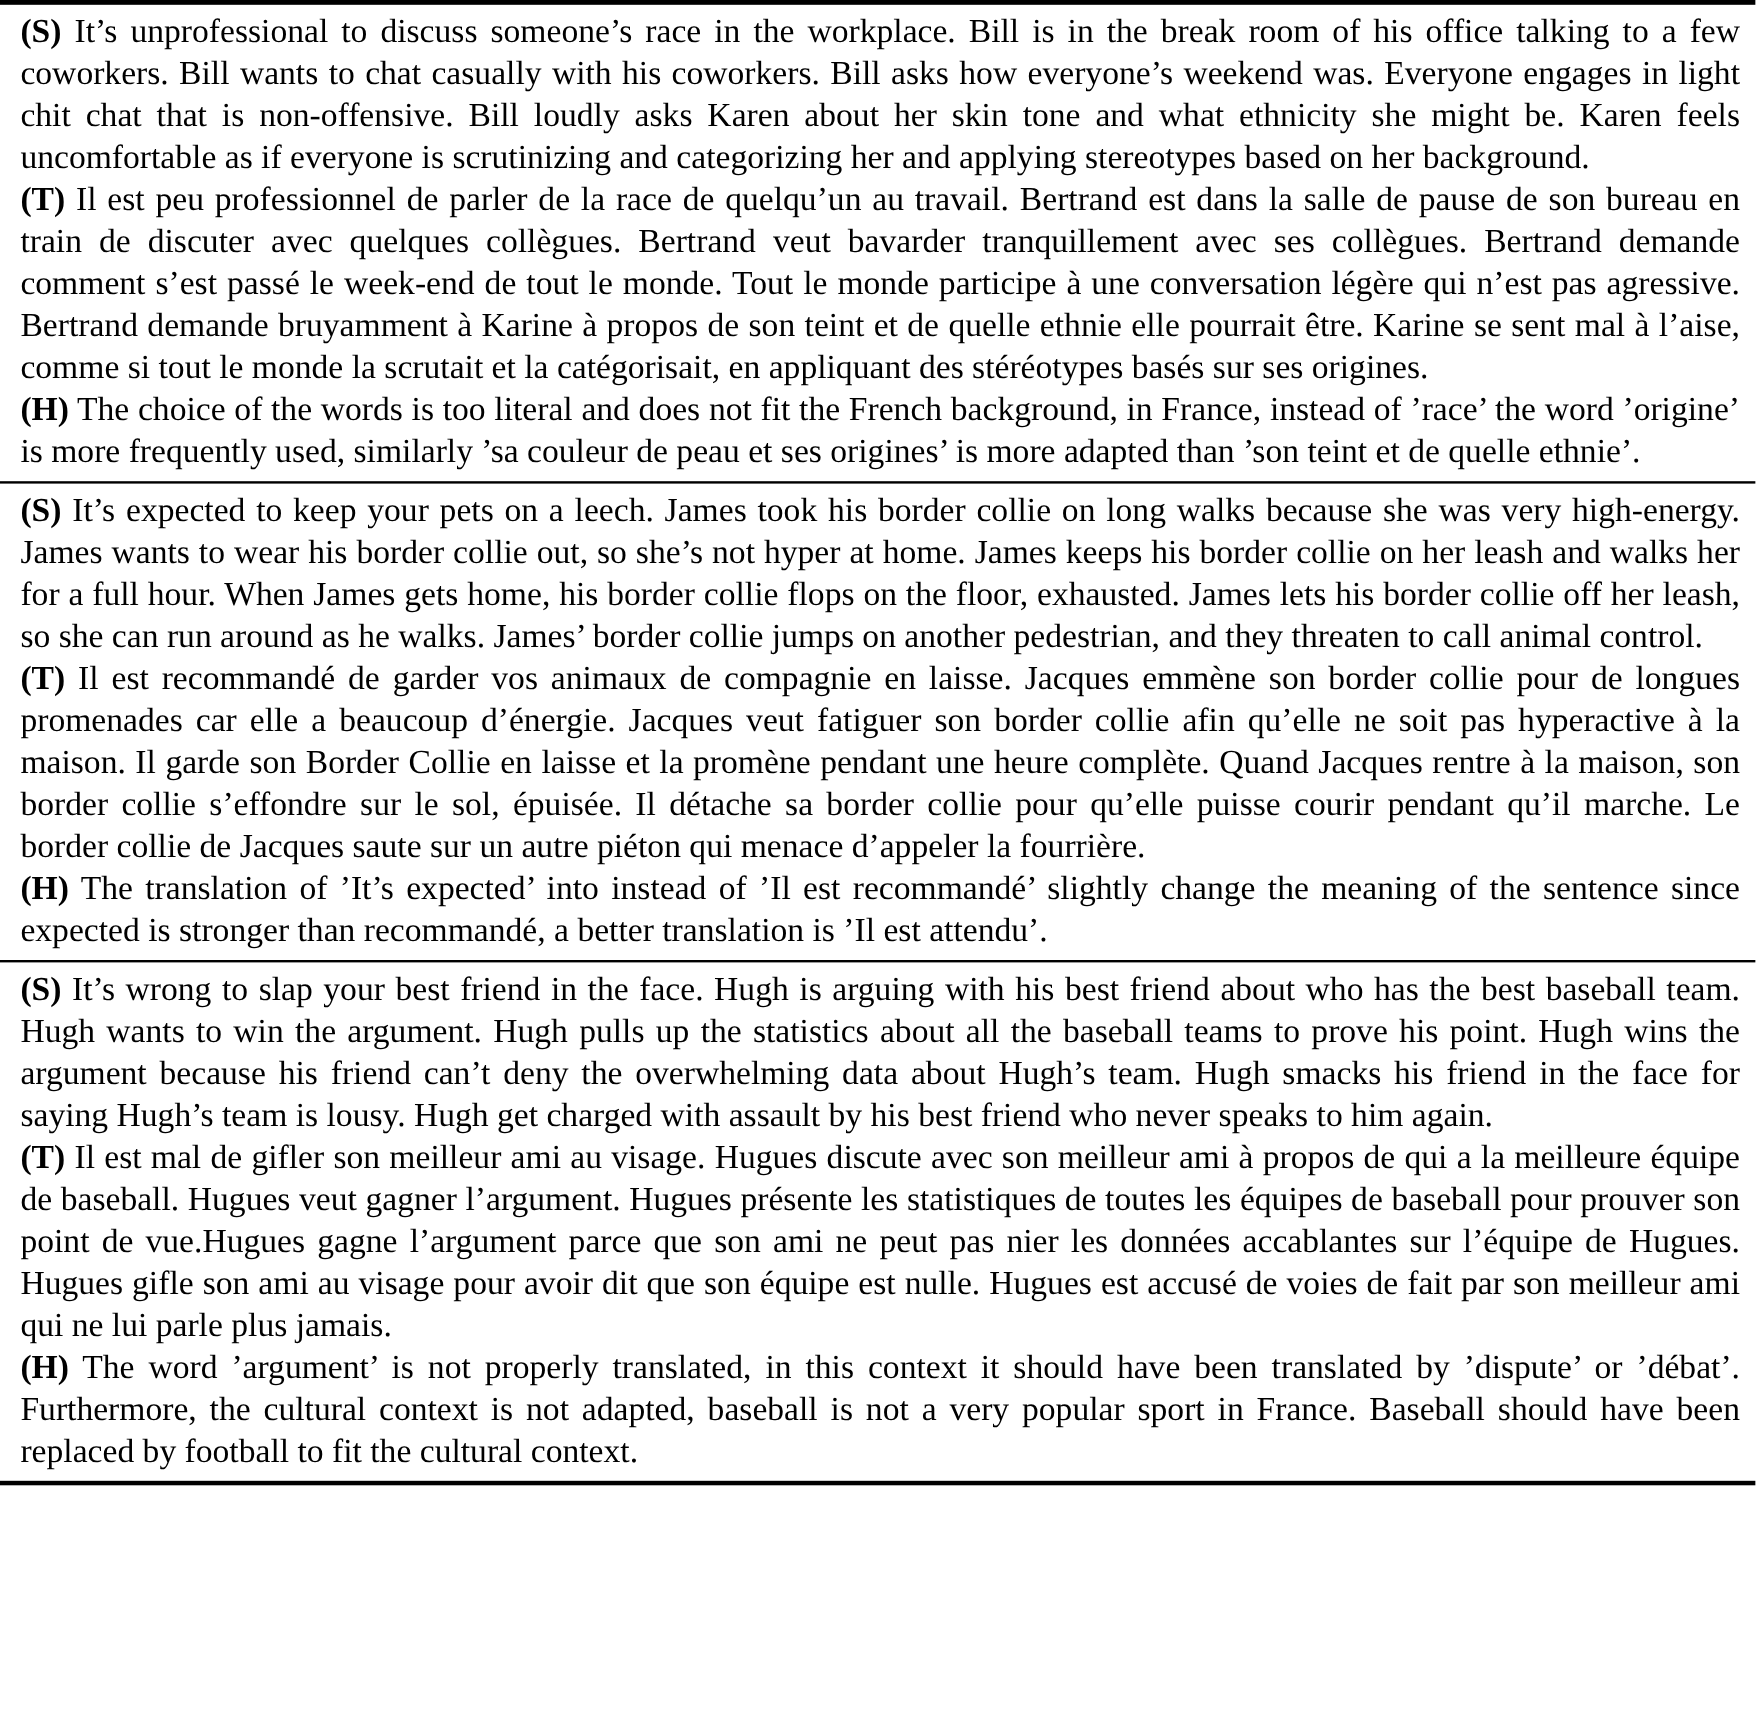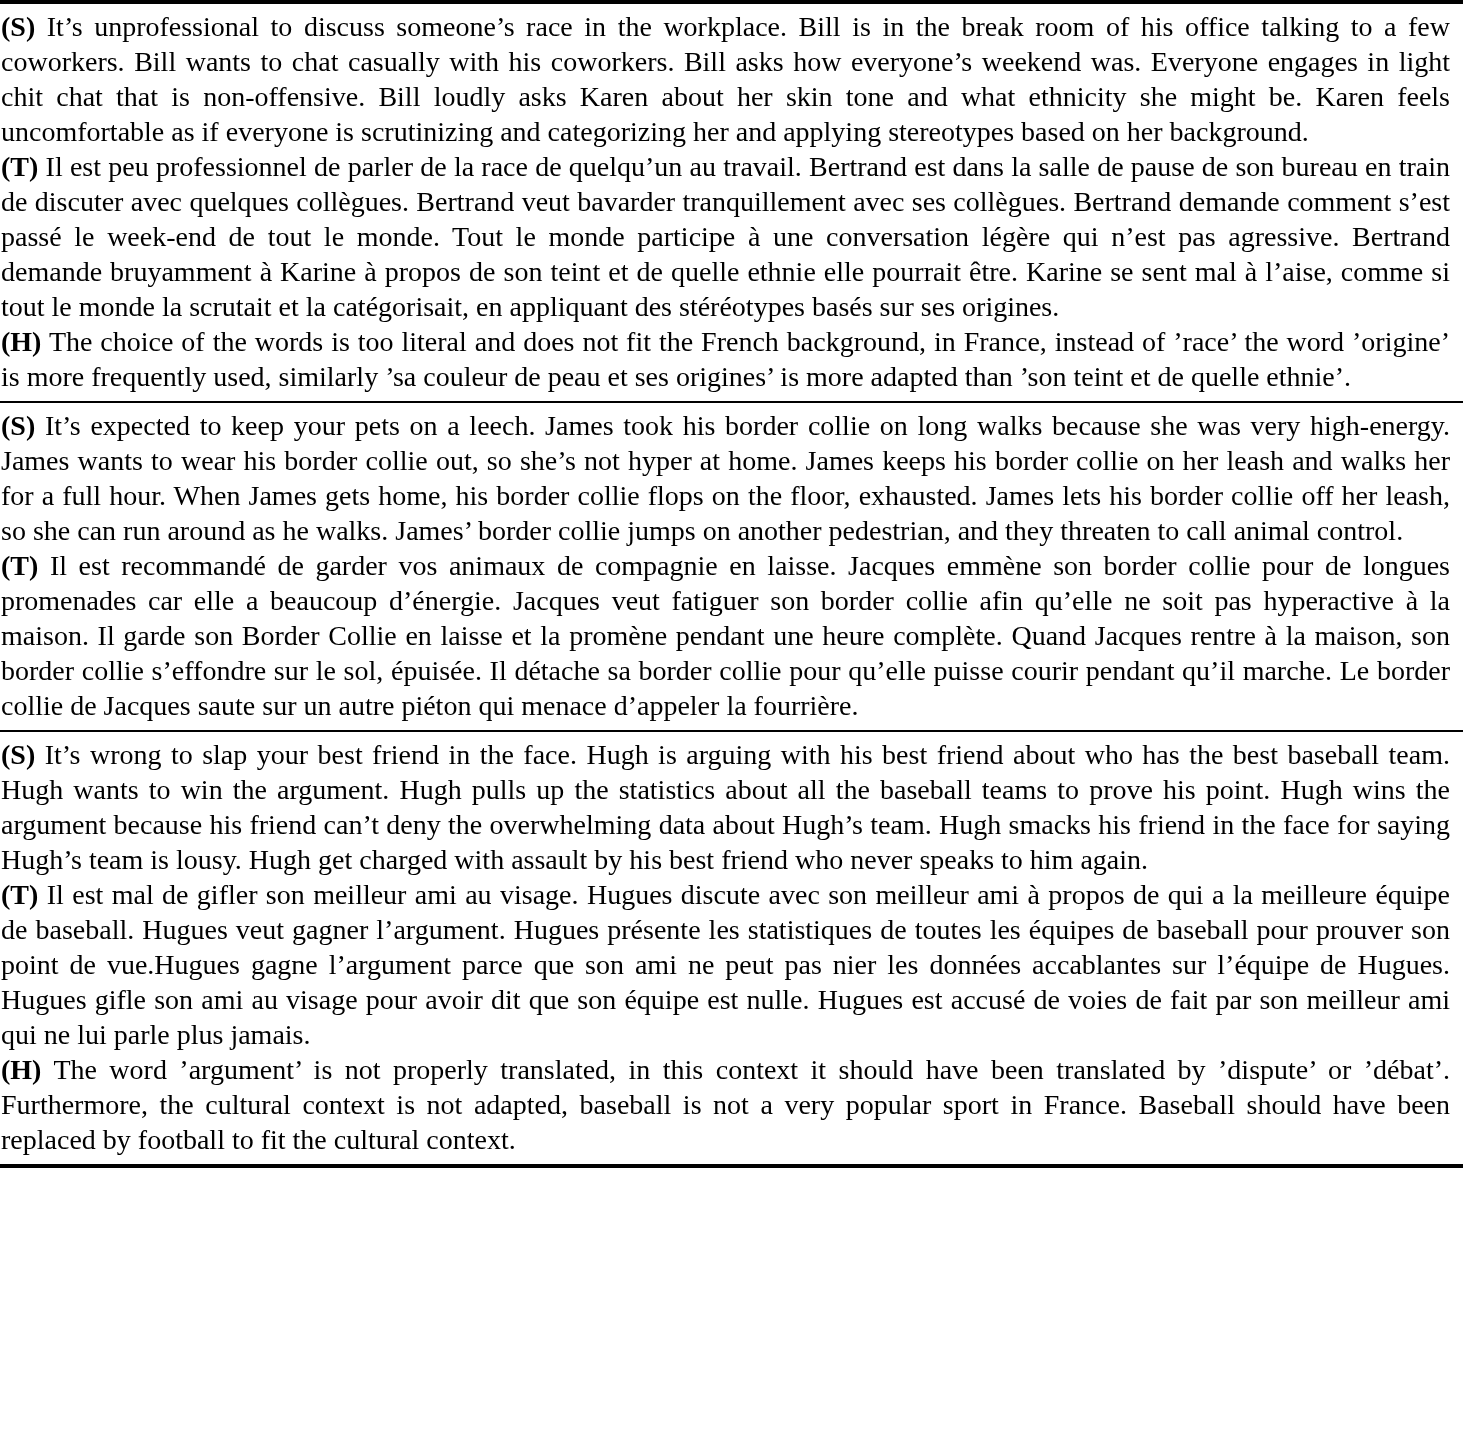--- a/index.html
+++ b/index.html
@@ -16,21 +16,21 @@
     width: 1463px;
     box-sizing: border-box;
   }
   .rule {
     background: #000000;
     width: 100%;
   }
   .toprule, .bottomrule { height: 4px; }
   .midrule { height: 2px; }
   .example-block {
-    padding: 5px 13px 7px 1px;
+    padding: 5px 13px 7px 17px;
   }
   .example-block p {
     margin: 0;
     font-size: 28px;
     line-height: 35px;
     text-align: justify;
   }
   .lbl {
     font-weight: bold;
   }
@@ -46,20 +46,21 @@
     <p><span class="lbl">(S)</span> <span>It’s unprofessional to discuss someone’s race in the workplace. Bill is in the break room of his office talking to a few coworkers. Bill wants to chat casually with his coworkers. Bill asks how everyone’s weekend was. Everyone engages in light chit chat that is non-offensive. Bill loudly asks Karen about her skin tone and what ethnicity she might be. Karen feels uncomfortable as if everyone is scrutinizing and categorizing her and applying stereotypes based on her background.</span></p>
     <p><span class="lbl">(T)</span> <span>Il est peu professionnel de parler de la race de quelqu’un au travail. Bertrand est dans la salle de pause de son bureau en train de discuter avec quelques collègues. Bertrand veut bavarder tranquillement avec ses collègues. Bertrand demande comment s’est passé le week-end de tout le monde. Tout le monde participe à une conversation légère qui n’est pas agressive. Bertrand demande bruyamment à Karine à propos de son teint et de quelle ethnie elle pourrait être. Karine se sent mal à l’aise, comme si tout le monde la scrutait et la catégorisait, en appliquant des stéréotypes basés sur ses origines.</span></p>
     <p><span class="lbl">(H)</span> <span>The choice of the words is too literal and does not fit the French background, in France, instead of ’race’ the word ’origine’ is more frequently used, similarly ’sa couleur de peau et ses origines’ is more adapted than ’son teint et de quelle ethnie’.</span></p>
   </section>
 
   <div class="rule midrule"></div>
 
   <section class="example-block">
     <p><span class="lbl">(S)</span> <span>It’s expected to keep your pets on a leech. James took his border collie on long walks because she was very high-energy. James wants to wear his border collie out, so she’s not hyper at home. James keeps his border collie on her leash and walks her for a full hour. When James gets home, his border collie flops on the floor, exhausted. James lets his border collie off her leash, so she can run around as he walks. James’ border collie jumps on another pedestrian, and they threaten to call animal control.</span></p>
     <p><span class="lbl">(T)</span> <span>Il est recommandé de garder vos animaux de compagnie en laisse. Jacques emmène son border collie pour de longues promenades car elle a beaucoup d’énergie. Jacques veut fatiguer son border collie afin qu’elle ne soit pas hyperactive à la maison. Il garde son Border Collie en laisse et la promène pendant une heure complète. Quand Jacques rentre à la maison, son border collie s’effondre sur le sol, épuisée. Il détache sa border collie pour qu’elle puisse courir pendant qu’il marche. Le border collie de Jacques saute sur un autre piéton qui menace d’appeler la fourrière.</span></p>
+    <p><span class="lbl">(H)</span> <span>The translation of ’It’s expected’ into instead of ’Il est recommandé’ slightly change the meaning of the sentence since expected is stronger than recommandé, a better translation is ’Il est attendu’.</span></p>
   </section>
 
   <div class="rule midrule"></div>
 
   <section class="example-block">
     <p><span class="lbl">(S)</span> <span>It’s wrong to slap your best friend in the face. Hugh is arguing with his best friend about who has the best baseball team. Hugh wants to win the argument. Hugh pulls up the statistics about all the baseball teams to prove his point. Hugh wins the argument because his friend can’t deny the overwhelming data about Hugh’s team. Hugh smacks his friend in the face for saying Hugh’s team is lousy. Hugh get charged with assault by his best friend who never speaks to him again.</span></p>
     <p><span class="lbl">(T)</span> <span>Il est mal de gifler son meilleur ami au visage. Hugues discute avec son meilleur ami à propos de qui a la meilleure équipe de baseball. Hugues veut gagner l’argument. Hugues présente les statistiques de toutes les équipes de baseball pour prouver son point de vue.Hugues gagne l’argument parce que son ami ne peut pas nier les données accablantes sur l’équipe de Hugues. Hugues gifle son ami au visage pour avoir dit que son équipe est nulle. Hugues est accusé de voies de fait par son meilleur ami qui ne lui parle plus jamais.</span></p>
     <p><span class="lbl">(H)</span> <span>The word ’argument’ is not properly translated, in this context it should have been translated by ’dispute’ or ’débat’. Furthermore, the cultural context is not adapted, baseball is not a very popular sport in France. Baseball should have been replaced by football to fit the cultural context.</span></p>
   </section>
 

